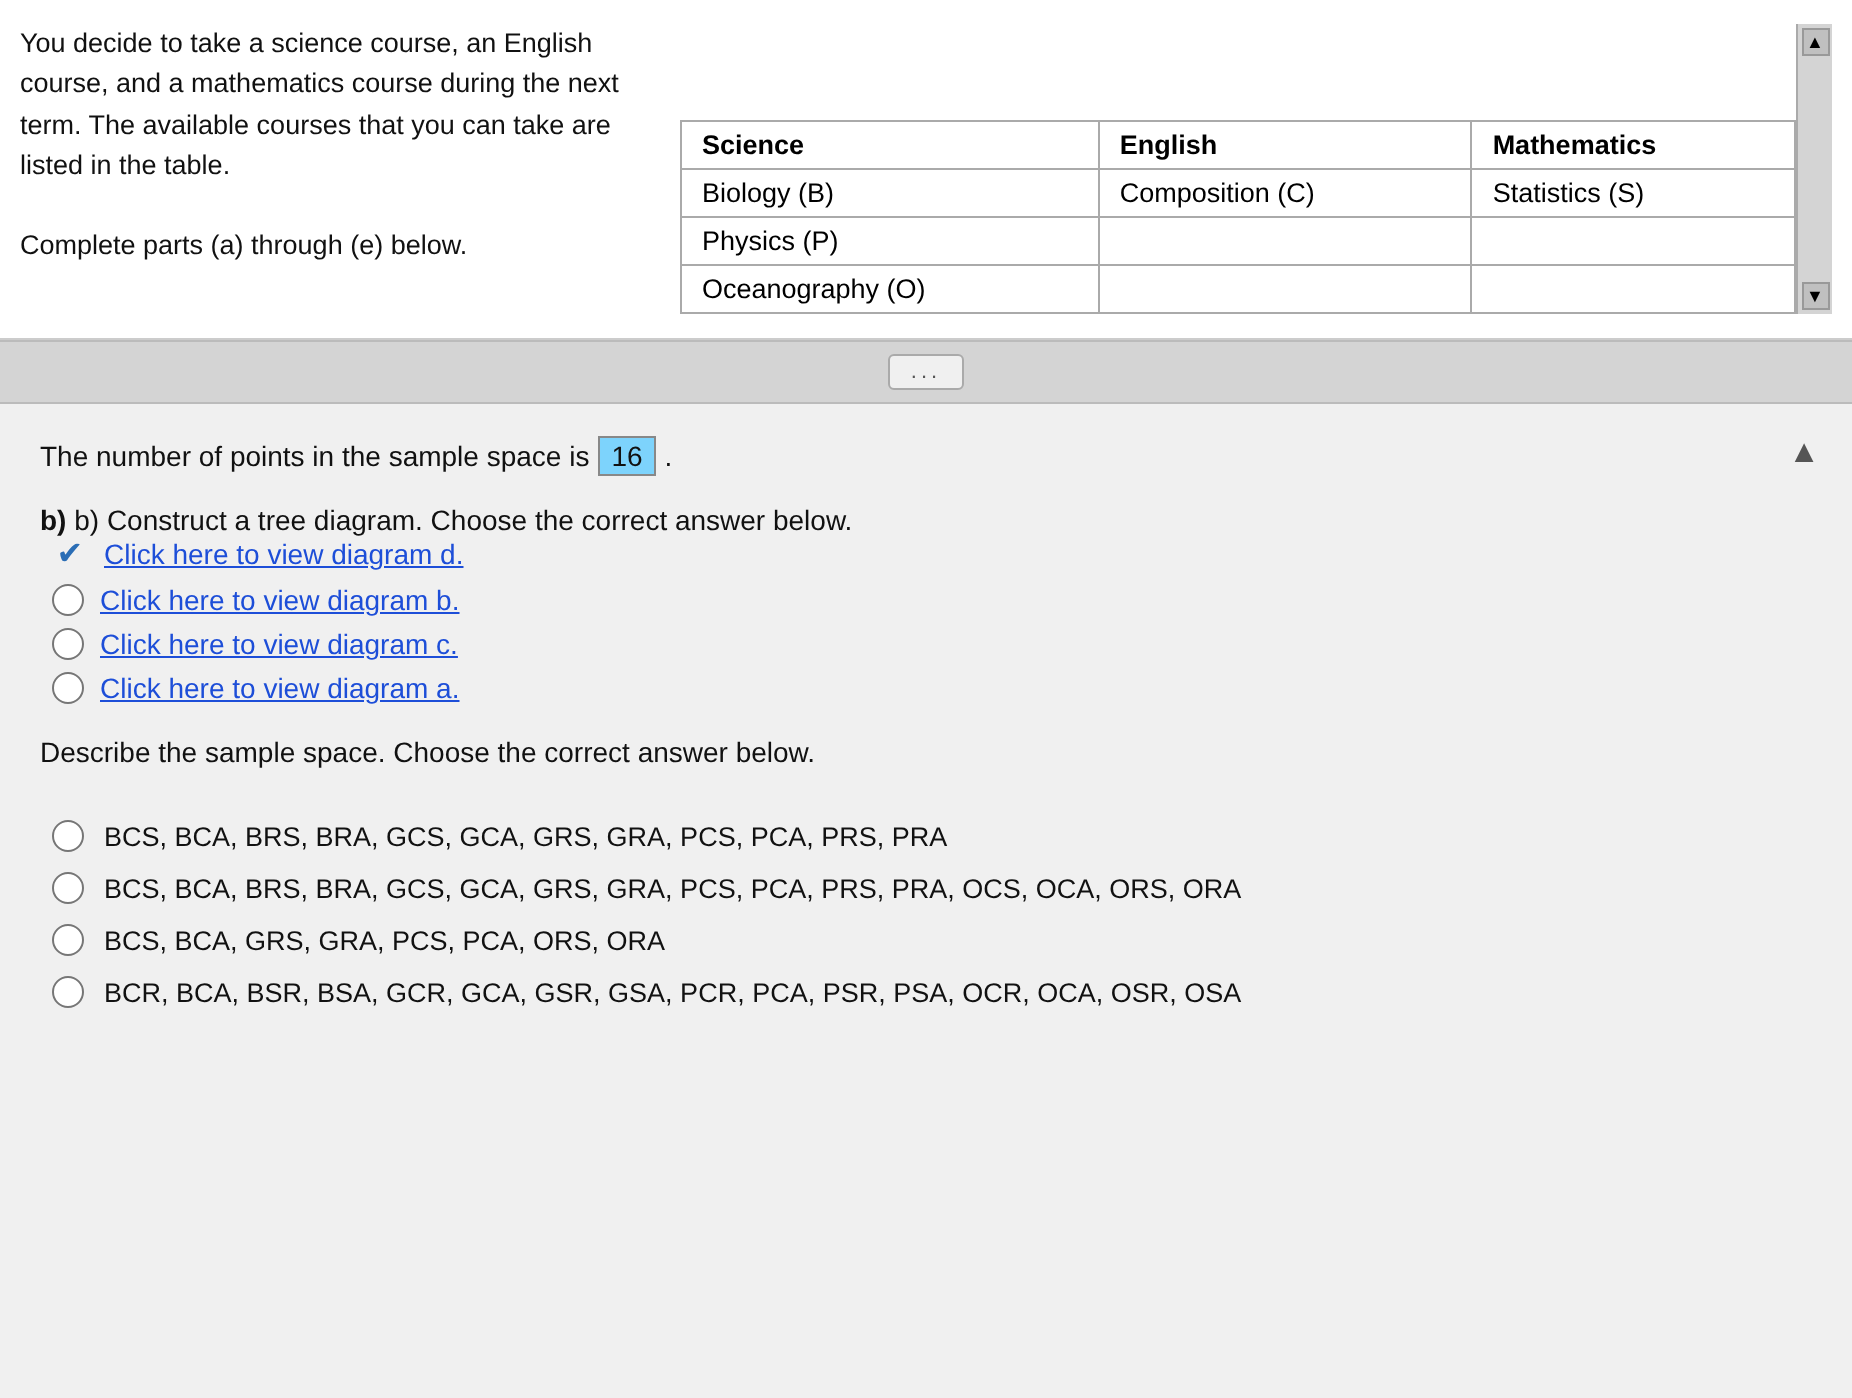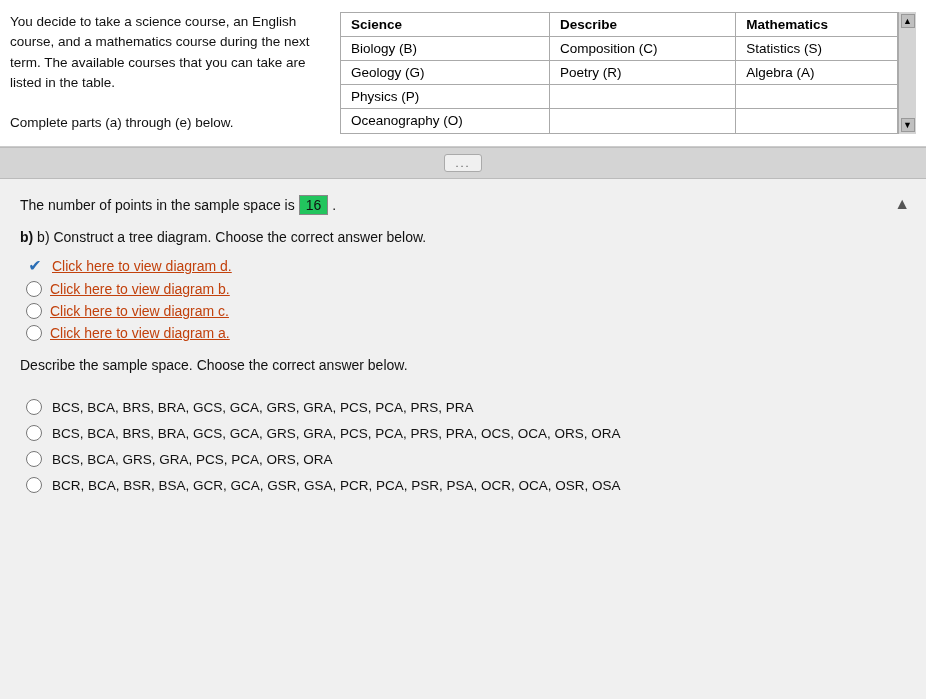--- a/index.html
+++ b/index.html
@@ -34,20 +34,21 @@
       padding-right: 10px;
       font-size: 13.5px;
       line-height: 1.5;
       color: #111;
     }
 
     .course-table {
       border-collapse: collapse;
       font-size: 13.5px;
       flex: 1;
+      margin-top: 48px;
     }
 
     .course-table th, .course-table td {
       border: 1px solid #aaa;
       padding: 4px 10px;
       vertical-align: top;
       text-align: left;
     }
 
     .course-table th {
@@ -122,30 +123,30 @@
       font-size: 14px;
       color: #111;
       display: flex;
       align-items: center;
       gap: 4px;
     }
 
     .sample-space-value {
       border: 1px solid #888;
       padding: 1px 6px;
-      background: #22c55e;
+      background: #7dd3fc;
       font-size: 14px;
       min-width: 28px;
       text-align: left;
     }
 
     .construct-label {
       font-size: 14px;
       color: #111;
-      margin-bottom: 12px;
+      margin-bottom: 0;
     }
 
     .construct-label b {
       font-weight: bold;
     }
 
     .radio-group {
       display: flex;
       flex-direction: column;
       gap: 6px;
@@ -161,21 +162,21 @@
     }
 
     .radio-item input[type="radio"] {
       accent-color: #555;
       width: 16px;
       height: 16px;
       cursor: pointer;
     }
 
     .radio-item a {
-      color: #c2410c;
+      color: #1d4ed8;
       text-decoration: underline;
       cursor: pointer;
       font-size: 14px;
     }
 
     .checked-icon {
       width: 18px;
       height: 18px;
       display: inline-flex;
       align-items: center;
@@ -223,34 +224,29 @@
   <div class="top-section">
     <div class="intro-text">
       You decide to take a science course, an English course, and a mathematics course during the next term. The available courses that you can take are listed in the table.<br><br>
       Complete parts (a) through (e) below.
     </div>
 
     <table class="course-table">
       <thead>
         <tr>
           <th>Science</th>
-          <th>Describe</th>
+          <th>English</th>
           <th>Mathematics</th>
         </tr>
       </thead>
       <tbody>
         <tr>
           <td>Biology (B)</td>
           <td>Composition (C)</td>
           <td>Statistics (S)</td>
-        </tr>
-        <tr>
-          <td>Geology (G)</td>
-          <td>Poetry (R)</td>
-          <td>Algebra (A)</td>
         </tr>
         <tr>
           <td>Physics (P)</td>
           <td></td>
           <td></td>
         </tr>
         <tr>
           <td>Oceanography (O)</td>
           <td></td>
           <td></td>

